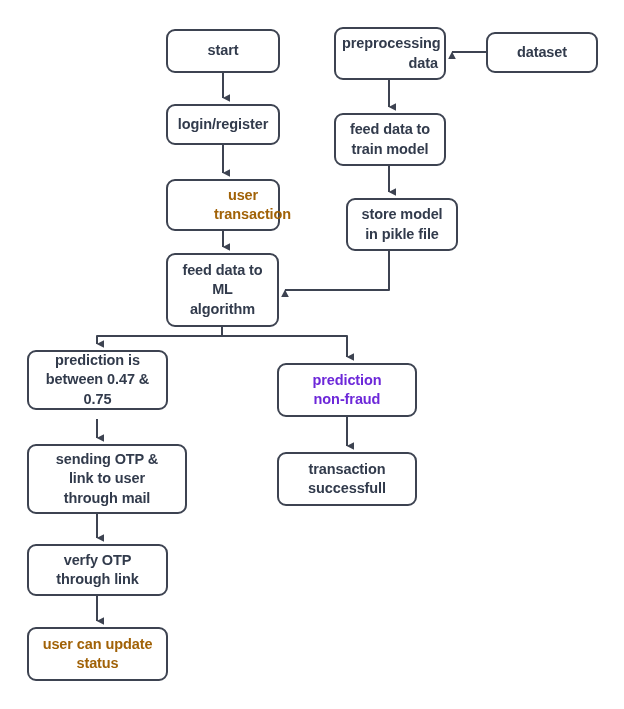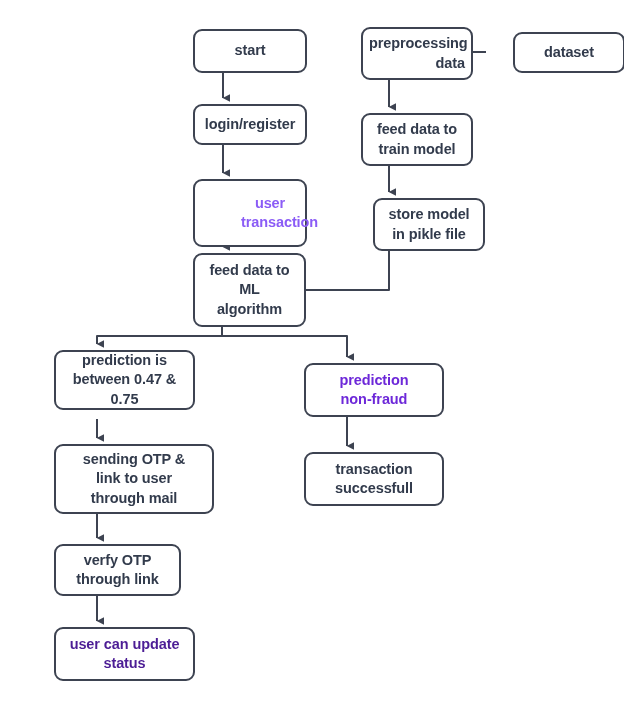--- a/index.html
+++ b/index.html
@@ -24,21 +24,20 @@
     color: #323b4c;
     font-weight: bold;
     font-size: 14.5px;
     line-height: 1.32;
     text-align: center;
     display: flex;
     align-items: center;
     justify-content: center;
     padding: 2px 6px;
     letter-spacing: -0.1px;
-    margin-left: 27px;
   }
   .node span { display: block; width: 100%; }
   svg.edges {
     position: absolute;
     left: 0;
     top: 0;
     width: 624px;
     height: 709px;
     pointer-events: none;
   }
@@ -69,21 +68,21 @@
         <path d="M347,417 L347,446" stroke="#3d4351" marker-end="url(#arrow-down)"></path>
       </g>
   </svg>
   <div id="node-layer">
       <div class="node" style="left: 166px; top: 29px; width: 114px; height: 44px; border-color: rgb(61, 67, 81); color: rgb(50, 59, 76);">
         <span>start</span>
       </div>
       <div class="node" style="left: 166px; top: 104px; width: 114px; height: 41px; border-color: rgb(61, 67, 81); color: rgb(50, 59, 76);">
         <span>login/register</span>
       </div>
-      <div class="node" style="left: 166px; top: 179px; width: 114px; height: 68px; border-color: rgb(61, 67, 81); color: #8b5cf6; padding-left: 46px;">
+      <div class="node" style="left: 166px; top: 179px; width: 114px; height: 52px; border-color: rgb(61, 67, 81); color: #a16207; padding-left: 46px;">
         <span>user<br>transaction</span>
       </div>
       <div class="node" style="left: 166px; top: 253px; width: 113px; height: 74px; border-color: rgb(61, 67, 81); color: rgb(50, 59, 76);">
         <span>feed data to<br>ML<br>algorithm</span>
       </div>
       <div class="node" style="left: 334px; top: 27px; width: 112px; height: 53px; border-color: rgb(61, 67, 81); color: rgb(50, 59, 76); text-align: right;">
         <span>preprocessing<br>data</span>
       </div>
       <div class="node" style="left: 486px; top: 32px; width: 112px; height: 41px; border-color: rgb(61, 67, 81); color: rgb(50, 59, 76); text-align: center;">
         <span>dataset</span>
@@ -93,24 +92,24 @@
       </div>
       <div class="node" style="left: 346px; top: 198px; width: 112px; height: 53px; border-color: rgb(61, 67, 81); color: rgb(50, 59, 76);">
         <span>store model<br>in pikle file</span>
       </div>
       <div class="node" style="left: 27px; top: 350px; width: 141px; height: 60px; border-color: rgb(61, 67, 81); color: rgb(50, 59, 76);">
         <span>prediction is<br>between 0.47 &amp;<br>0.75</span>
       </div>
       <div class="node" style="left: 27px; top: 444px; width: 160px; height: 70px; border-color: rgb(61, 67, 81); color: rgb(50, 59, 76);">
         <span>sending OTP &amp;<br>link to user<br>through mail</span>
       </div>
-      <div class="node" style="left: 27px; top: 544px; width: 127px; height: 52px; border-color: rgb(61, 67, 81); color: rgb(50, 59, 76);">
+      <div class="node" style="left: 27px; top: 544px; width: 141px; height: 52px; border-color: rgb(61, 67, 81); color: rgb(50, 59, 76);">
         <span>verfy OTP<br>through link</span>
       </div>
-      <div class="node" style="left: 27px; top: 627px; width: 141px; height: 54px; border-color: rgb(61, 67, 81); color: #4c1d95;">
+      <div class="node" style="left: 27px; top: 627px; width: 141px; height: 54px; border-color: rgb(61, 67, 81); color: #a16207;">
         <span>user can update<br>status</span>
       </div>
       <div class="node" style="left: 277px; top: 363px; width: 140px; height: 54px; border-color: rgb(61, 67, 81); color: #6d28d9;">
         <span>prediction<br>non-fraud</span>
       </div>
       <div class="node" style="left: 277px; top: 452px; width: 140px; height: 54px; border-color: rgb(61, 67, 81); color: rgb(50, 59, 76);">
         <span>transaction<br>successfull</span>
       </div>
     </div>
 </div>

